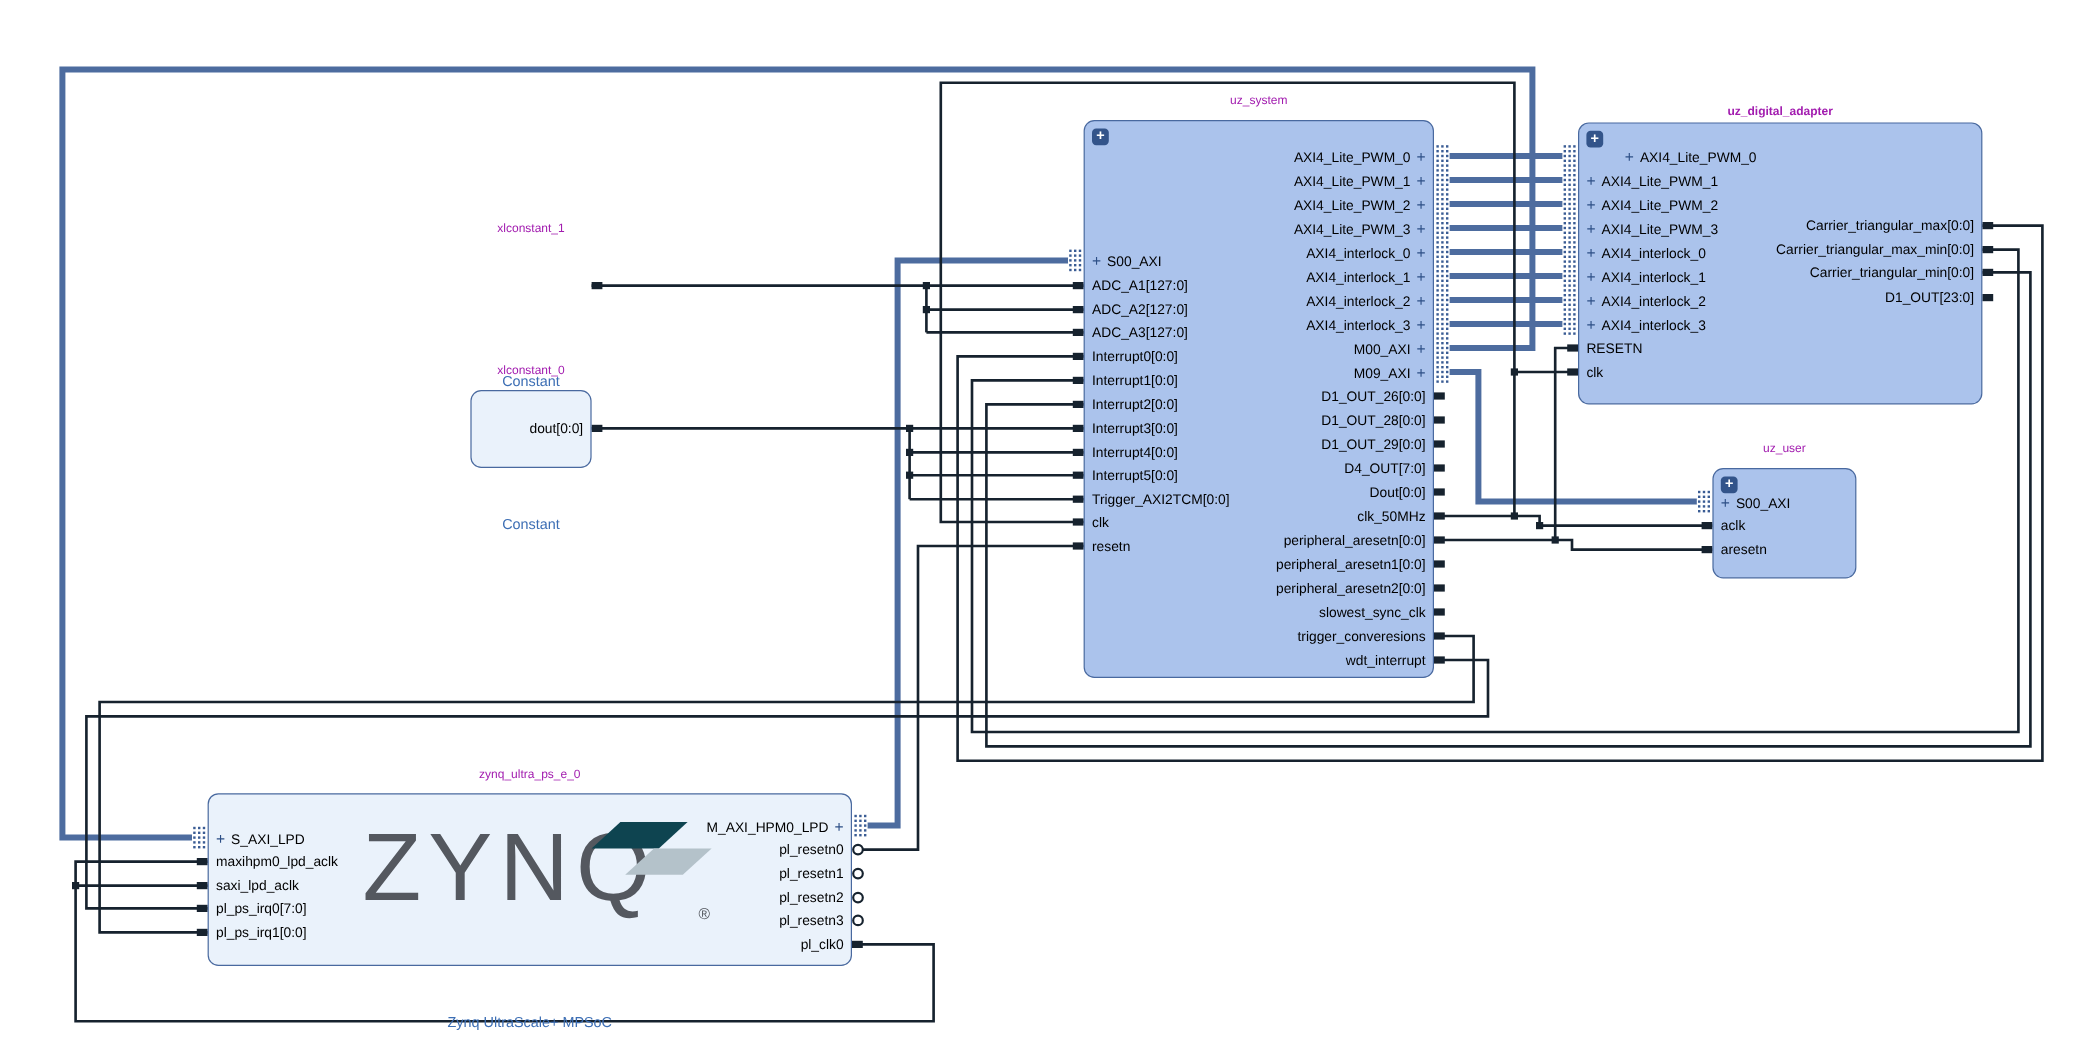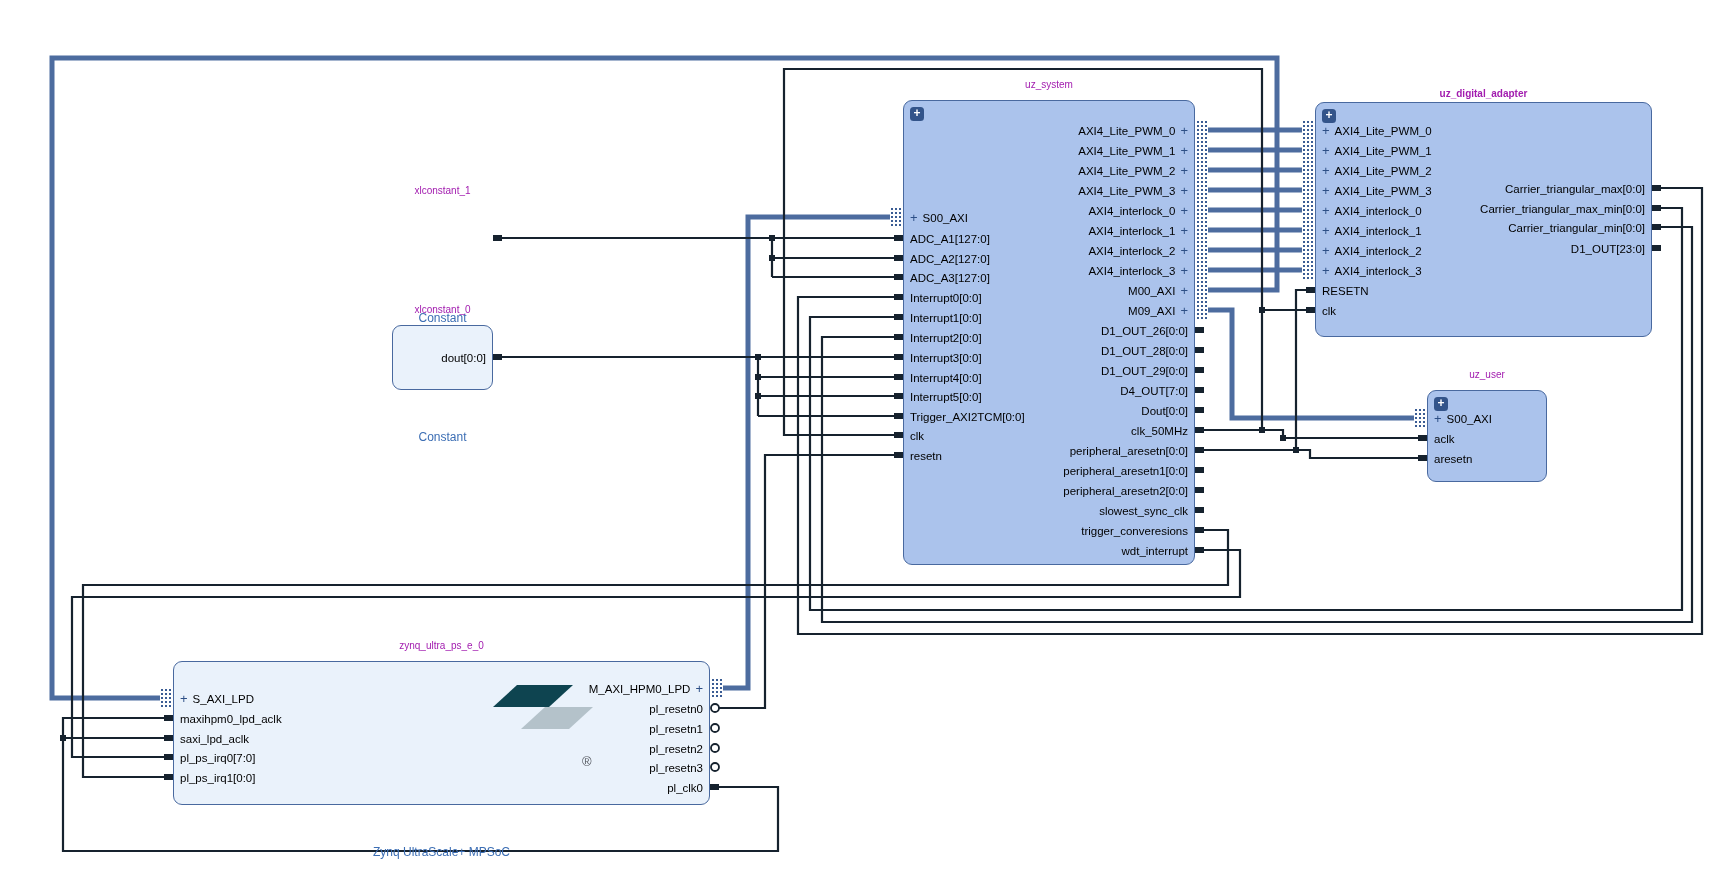--- a/index.html
+++ b/index.html
@@ -511,21 +511,21 @@
       <div class="port pr" style="top: 342px;"><span>peripheral_aresetn[0:0]</span></div>
       <div class="port pr" style="top: 362px;"><span>peripheral_aresetn1[0:0]</span></div>
       <div class="port pr" style="top: 382px;"><span>peripheral_aresetn2[0:0]</span></div>
       <div class="port pr" style="top: 402px;"><span>slowest_sync_clk</span></div>
       <div class="port pr" style="top: 422px;"><span>trigger_converesions</span></div>
       <div class="port pr" style="top: 442px;"><span>wdt_interrupt</span></div>
     </div>
     <div class="btitle" style="left: 1049px; top: 79px;">uz_system</div>
     <div class="block dark" style="left: 1315px; top: 102px; width: 337px; height: 235px;">
       <div class="expand">+</div>
-      <div class="port pl" style="top: 20px;"><span class="plus">+</span><span>AXI4_Lite_PWM_0</span></div>
+      <div class="port pl" style="top: 20px; margin-left: 32px;"><span class="plus">+</span><span>AXI4_Lite_PWM_0</span></div>
       <div class="port pl" style="top: 40px;"><span class="plus">+</span><span>AXI4_Lite_PWM_1</span></div>
       <div class="port pl" style="top: 60px;"><span class="plus">+</span><span>AXI4_Lite_PWM_2</span></div>
       <div class="port pl" style="top: 80px;"><span class="plus">+</span><span>AXI4_Lite_PWM_3</span></div>
       <div class="port pl" style="top: 100px;"><span class="plus">+</span><span>AXI4_interlock_0</span></div>
       <div class="port pl" style="top: 120px;"><span class="plus">+</span><span>AXI4_interlock_1</span></div>
       <div class="port pl" style="top: 140px;"><span class="plus">+</span><span>AXI4_interlock_2</span></div>
       <div class="port pl" style="top: 160px;"><span class="plus">+</span><span>AXI4_interlock_3</span></div>
       <div class="port pl" style="top: 180px;"><span>RESETN</span></div>
       <div class="port pl" style="top: 200px;"><span>clk</span></div>
       <div class="port pr" style="top: 78px;"><span>Carrier_triangular_max[0:0]</span></div>
@@ -546,20 +546,21 @@
       <div class="port pl" style="top: 49px;"><span>maxihpm0_lpd_aclk</span></div>
       <div class="port pl" style="top: 69px;"><span>saxi_lpd_aclk</span></div>
       <div class="port pl" style="top: 88px;"><span>pl_ps_irq0[7:0]</span></div>
       <div class="port pl" style="top: 108px;"><span>pl_ps_irq1[0:0]</span></div>
       <div class="port pr" style="top: 19px;"><span>M_AXI_HPM0_LPD</span><span class="plus">+</span></div>
       <div class="port pr" style="top: 39px;"><span>pl_resetn0</span></div>
       <div class="port pr" style="top: 59px;"><span>pl_resetn1</span></div>
       <div class="port pr" style="top: 79px;"><span>pl_resetn2</span></div>
       <div class="port pr" style="top: 98px;"><span>pl_resetn3</span></div>
       <div class="port pr" style="top: 118px;"><span>pl_clk0</span></div>
+      <div class="logo-brand">ZYNQ</div>
       <div class="logo-reg">®</div>
       <svg width="537" height="144" class="parsvg">
         <polygon points="319,45 343,23 399,23 375,45" fill="#0e4450"></polygon>
         <polygon points="347,67 371,45 419,45 395,67" fill="#b4c2ca"></polygon>
       </svg>
     </div>
     <div class="btitle" style="left: 441.5px; top: 640px;">zynq_ultra_ps_e_0</div>
     <div class="bcap" style="left: 441.5px; top: 811px;">Zynq UltraScale+ MPSoC</div>
   </div>
 

